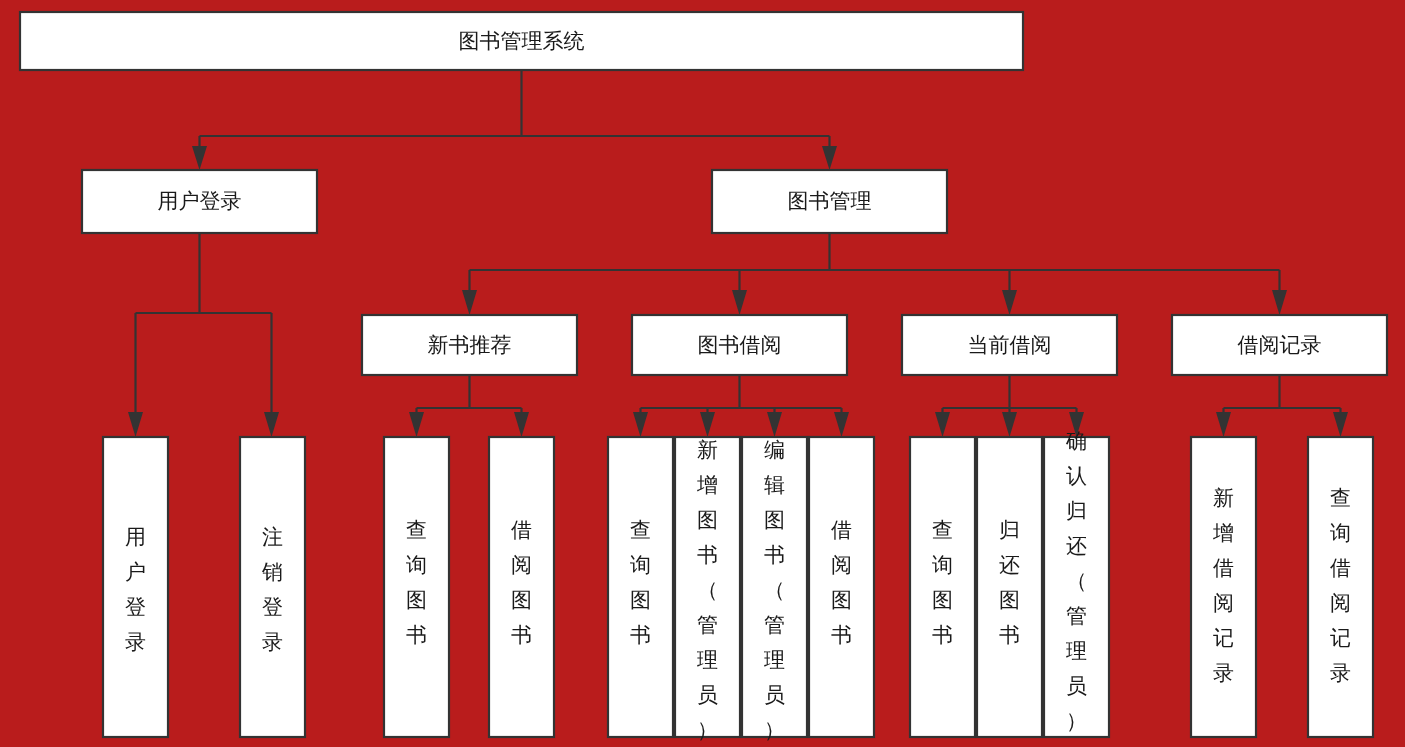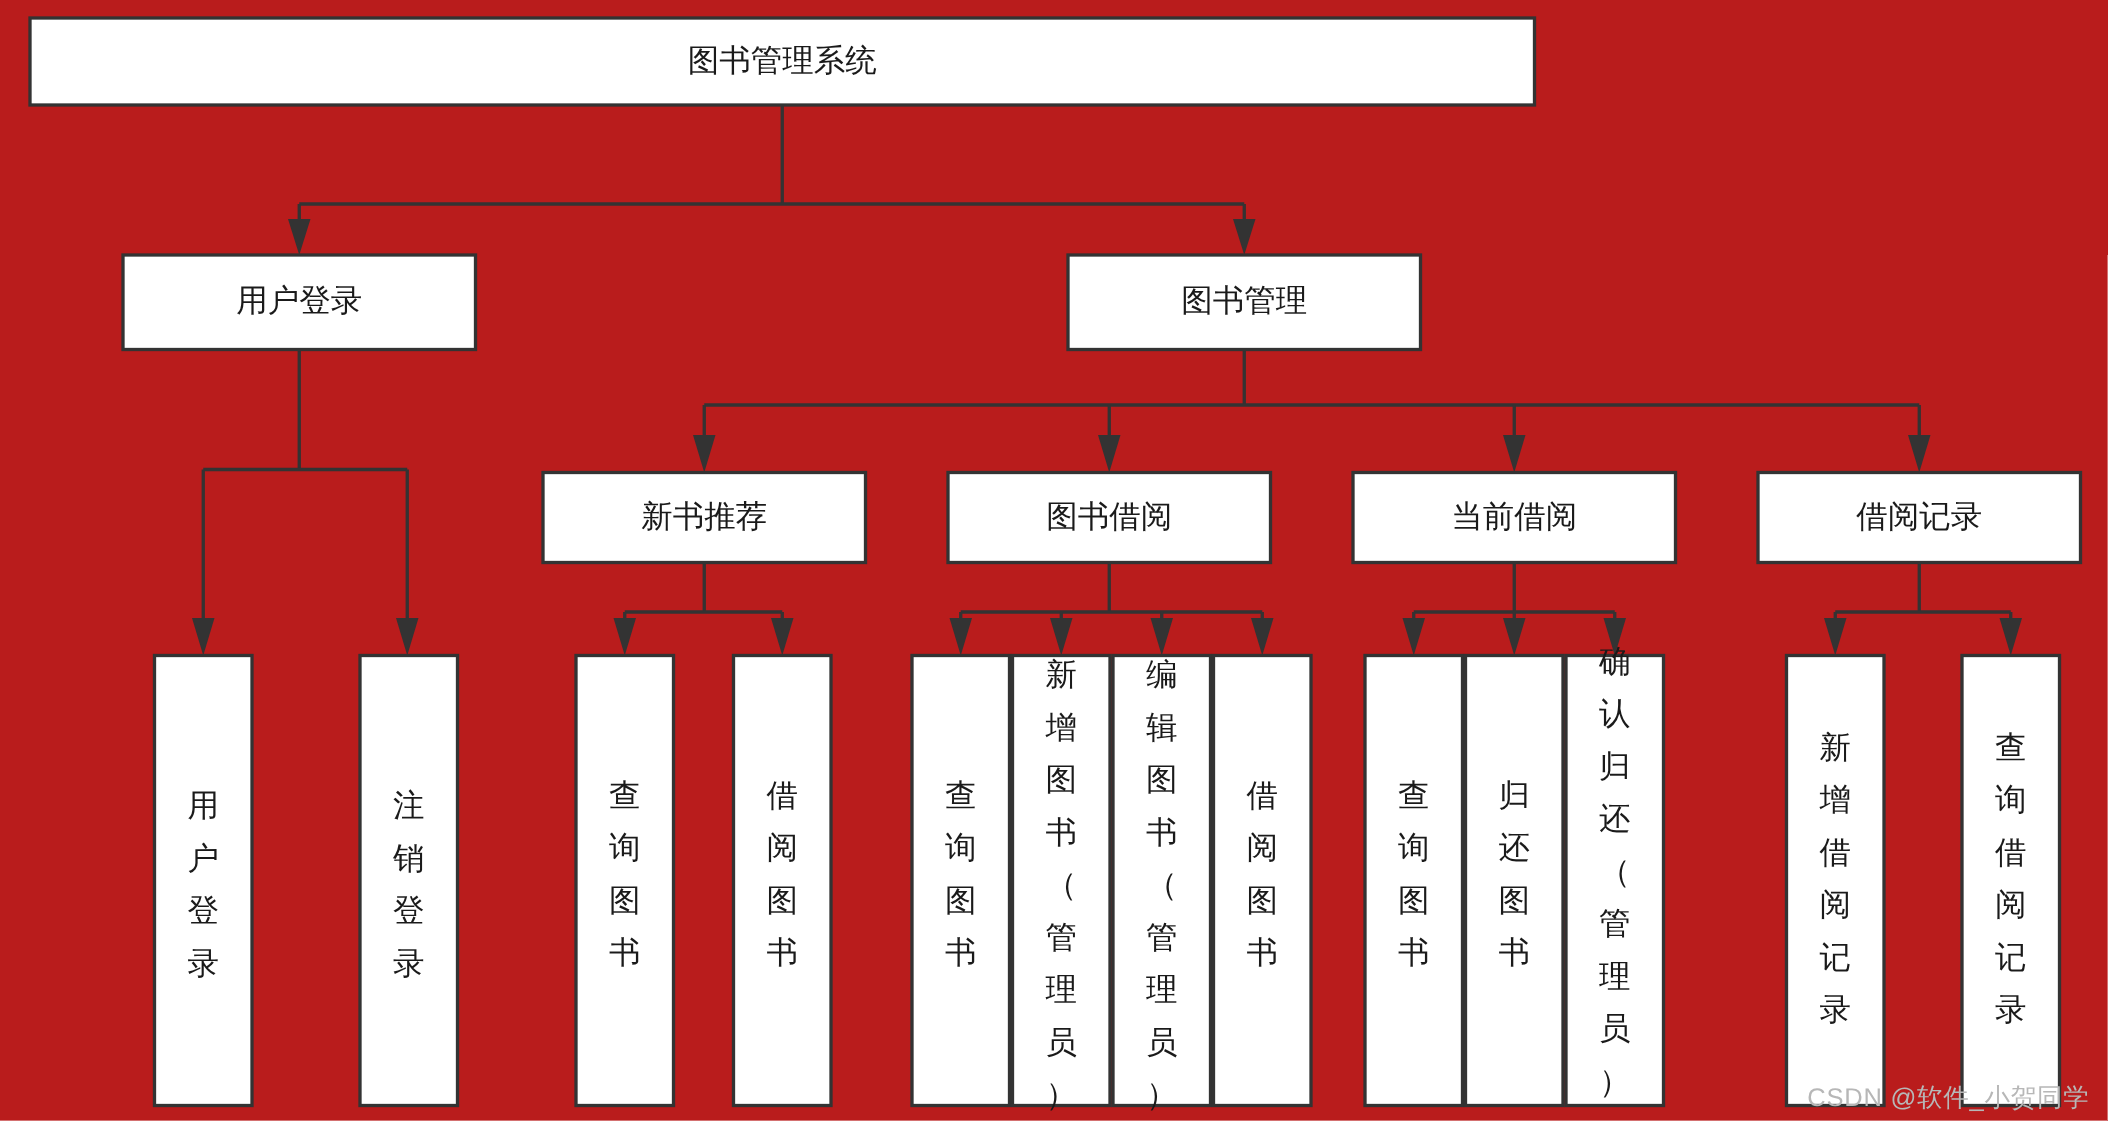--- a/index.html
+++ b/index.html
@@ -225,14 +225,13 @@
     <g>
       <rect class="node-box" x="1191" y="437" width="65" height="300"></rect>
       <text class="node-label-v vtext" x="1223.5" y="0"><tspan x="1223.5" y="505.3">新</tspan><tspan x="1223.5" y="540.3">增</tspan><tspan x="1223.5" y="575.3">借</tspan><tspan x="1223.5" y="610.3">阅</tspan><tspan x="1223.5" y="645.3">记</tspan><tspan x="1223.5" y="680.3">录</tspan></text>
     </g>
     <g>
       <rect class="node-box" x="1308" y="437" width="65" height="300"></rect>
       <text class="node-label-v vtext" x="1340.5" y="0"><tspan x="1340.5" y="505.3">查</tspan><tspan x="1340.5" y="540.3">询</tspan><tspan x="1340.5" y="575.3">借</tspan><tspan x="1340.5" y="610.3">阅</tspan><tspan x="1340.5" y="645.3">记</tspan><tspan x="1340.5" y="680.3">录</tspan></text>
     </g>
   </svg>
 
-  <div class="watermark">CSDN @软件_小贺同学</div>
 </div>
 
 </body></html>

